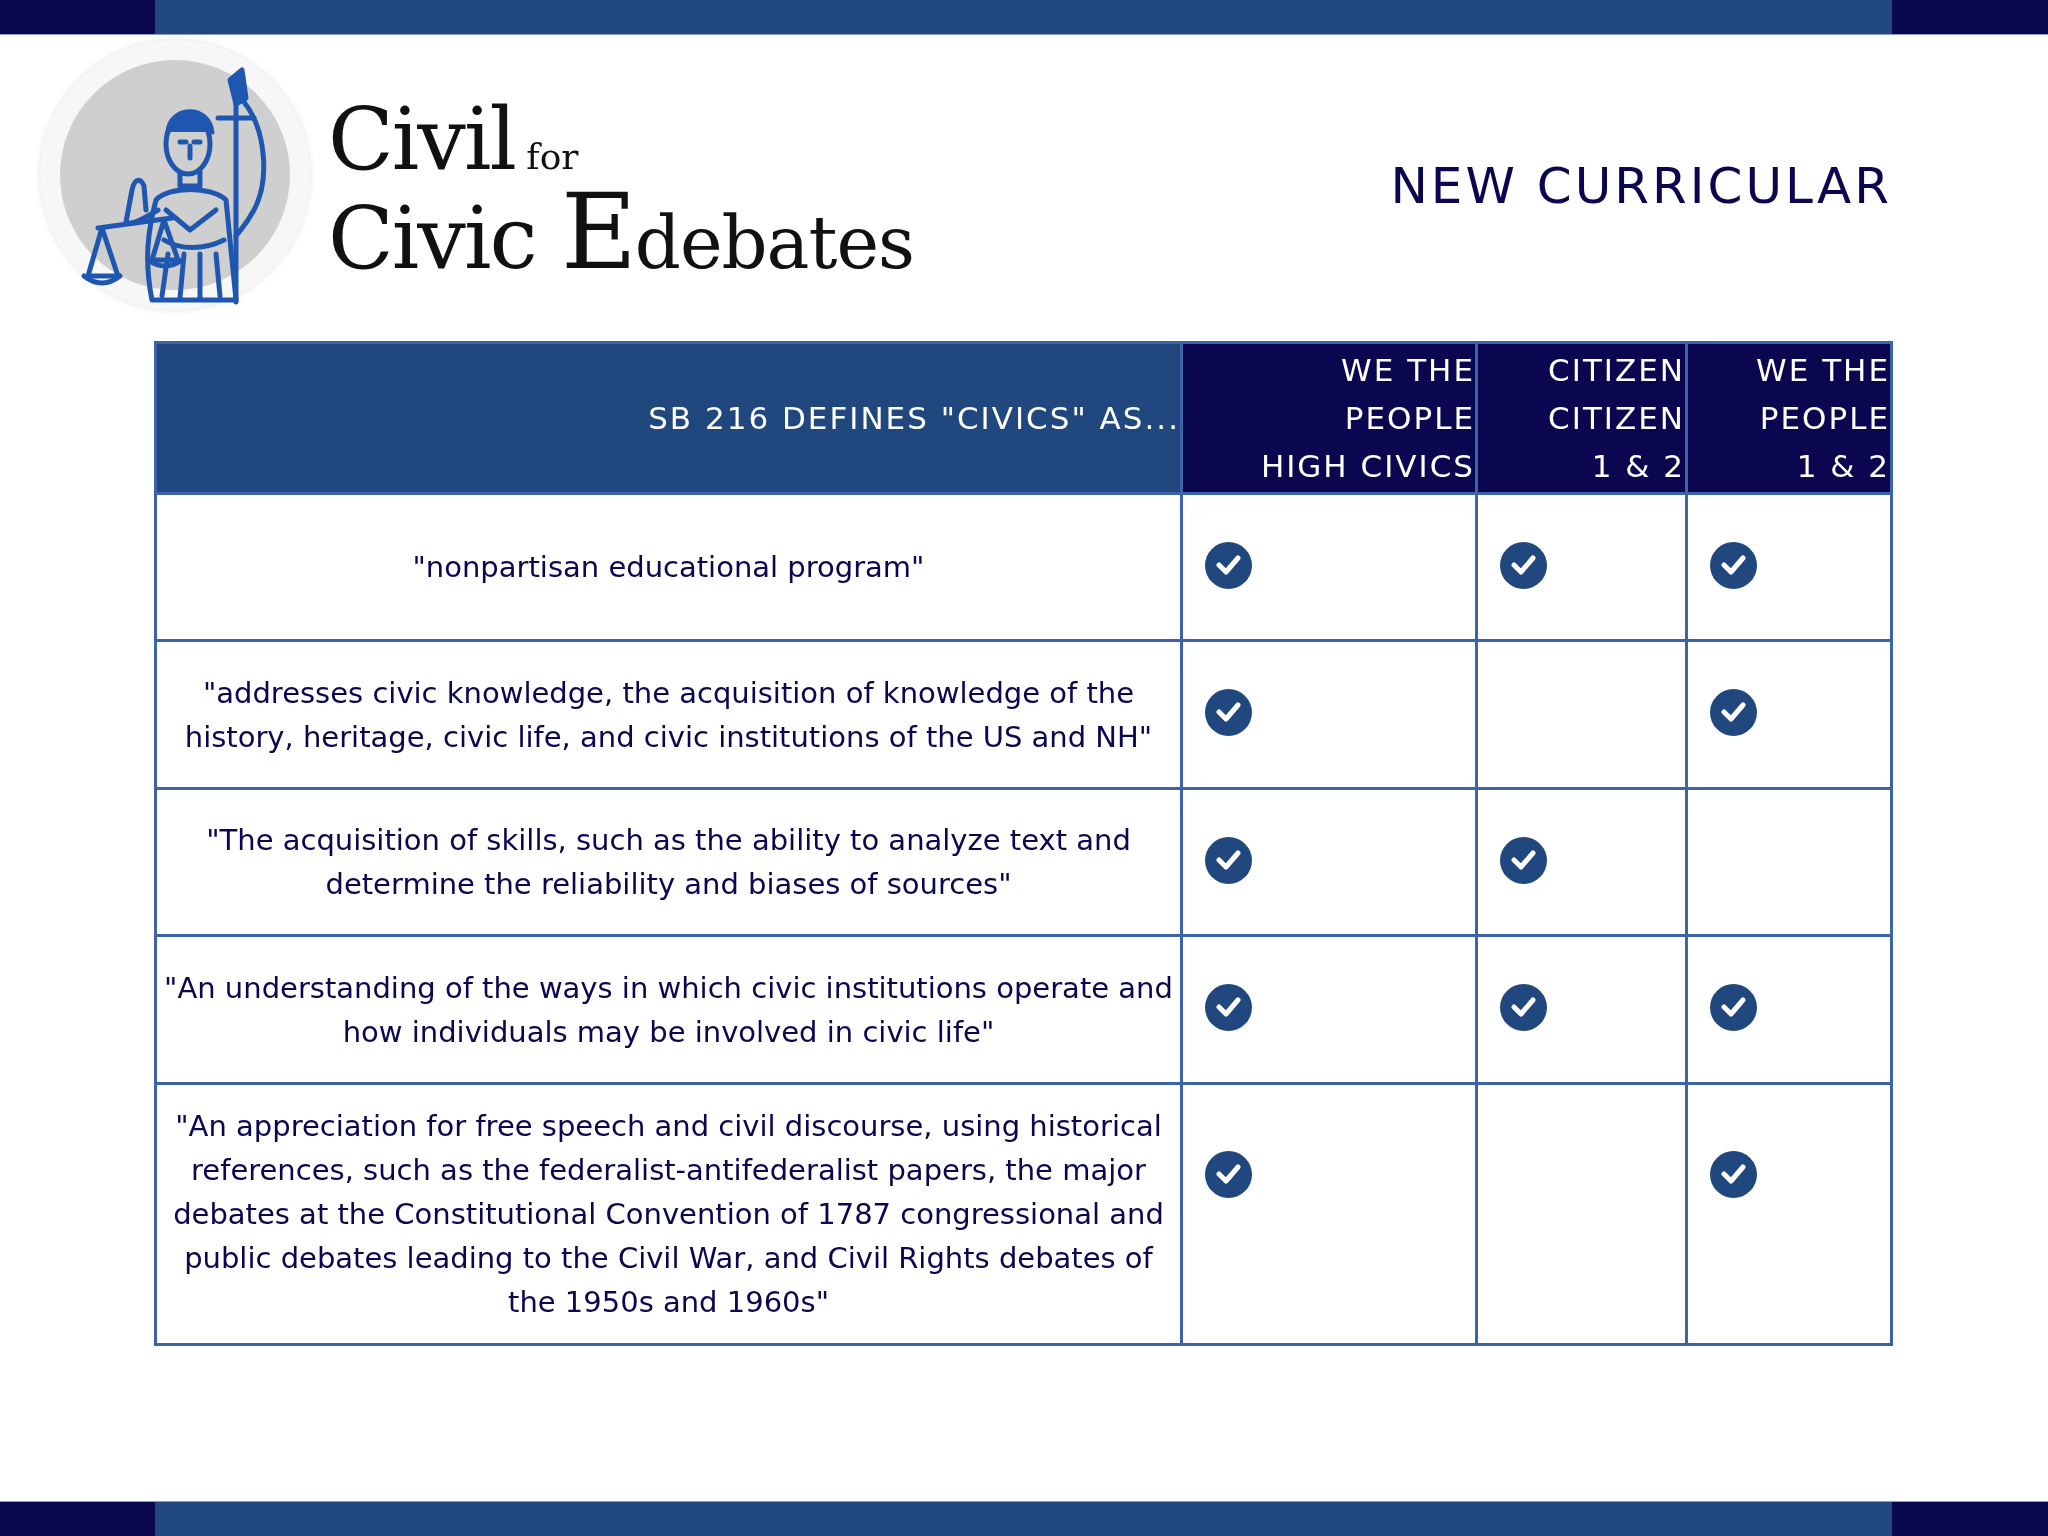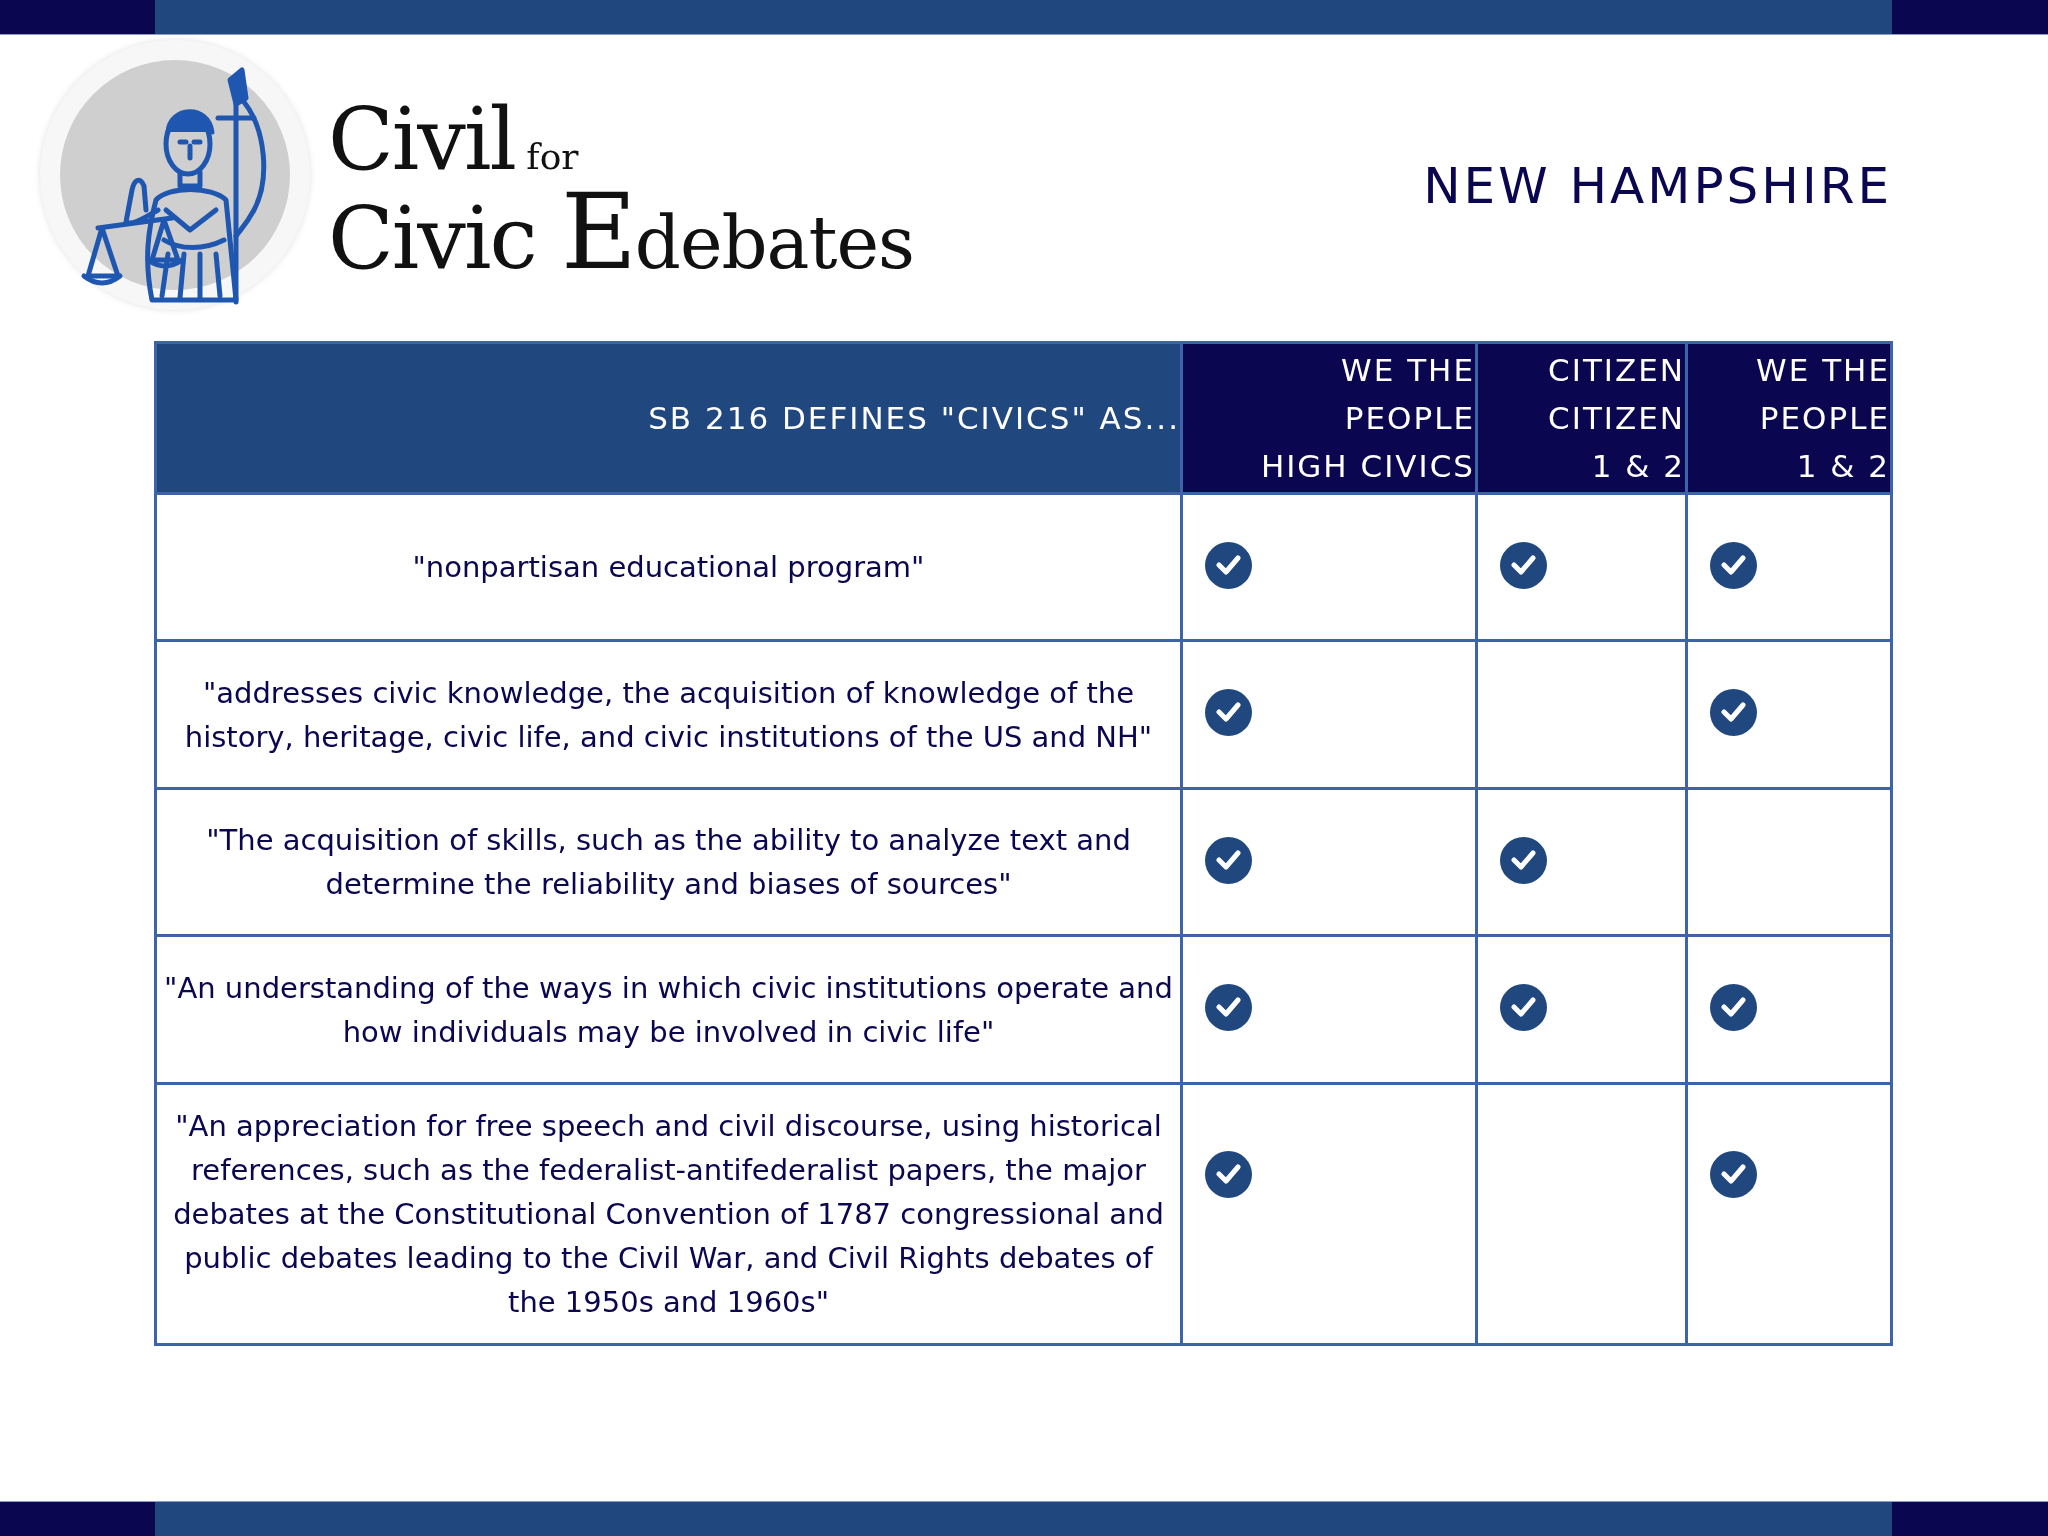--- a/index.html
+++ b/index.html
@@ -86,21 +86,21 @@
     </g>
   </svg>
 </div>
 
 <div class="org-name">
   <span class="line1"><span>Civil</span><span class="small"> for</span></span>
   <span class="line2"><span>Civic </span><span class="big">E</span><span class="small">debates</span></span>
 </div>
 
 <h1 class="page-title">
-  <span>NEW HAMPSHIRE</span>
+  <span>NEW CURRICULAR</span>
 </h1>
 
 <table class="alignment">
   <colgroup>
     <col style="width:1026px">
     <col style="width:295px">
     <col style="width:210px">
     <col style="width:205px">
   </colgroup>
   <thead>

